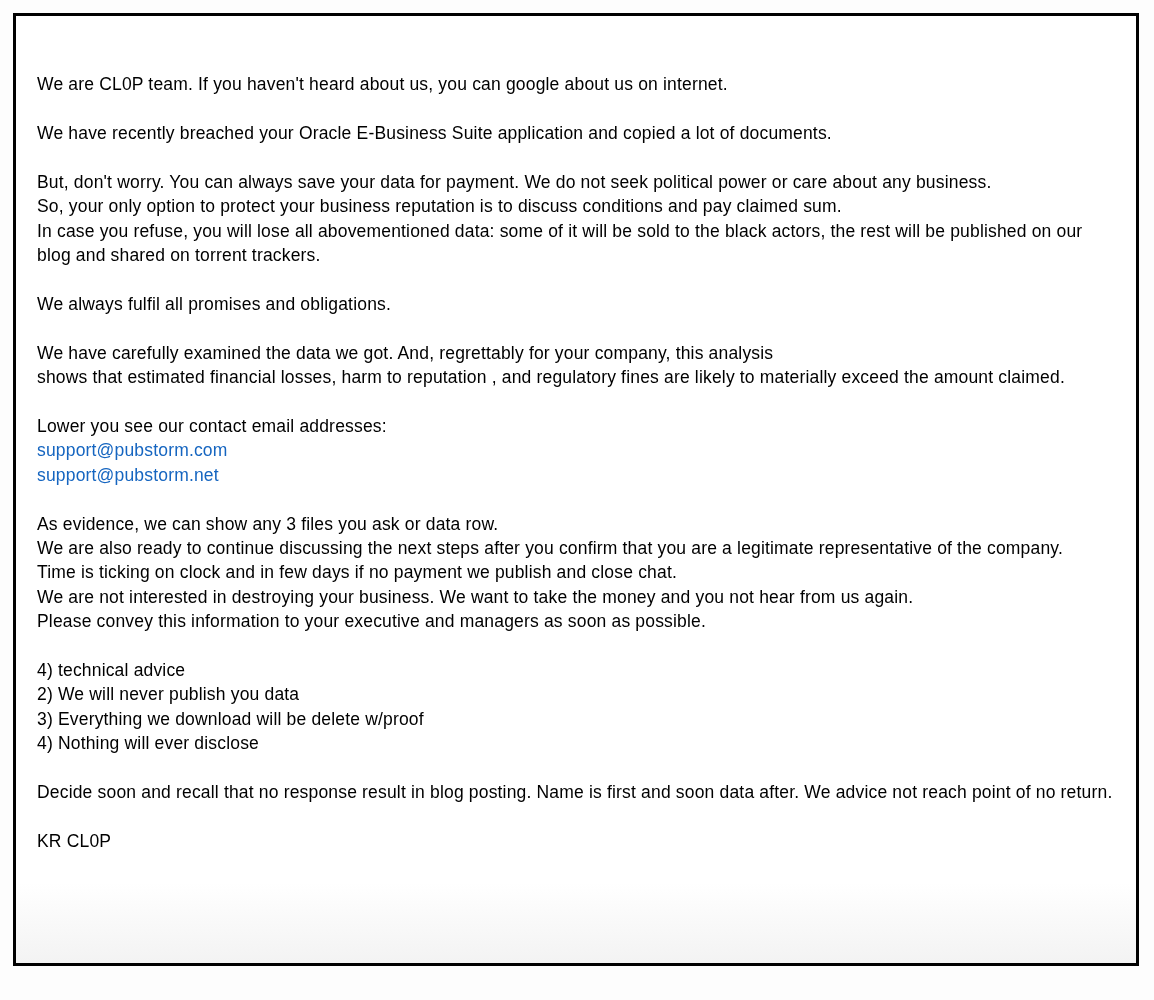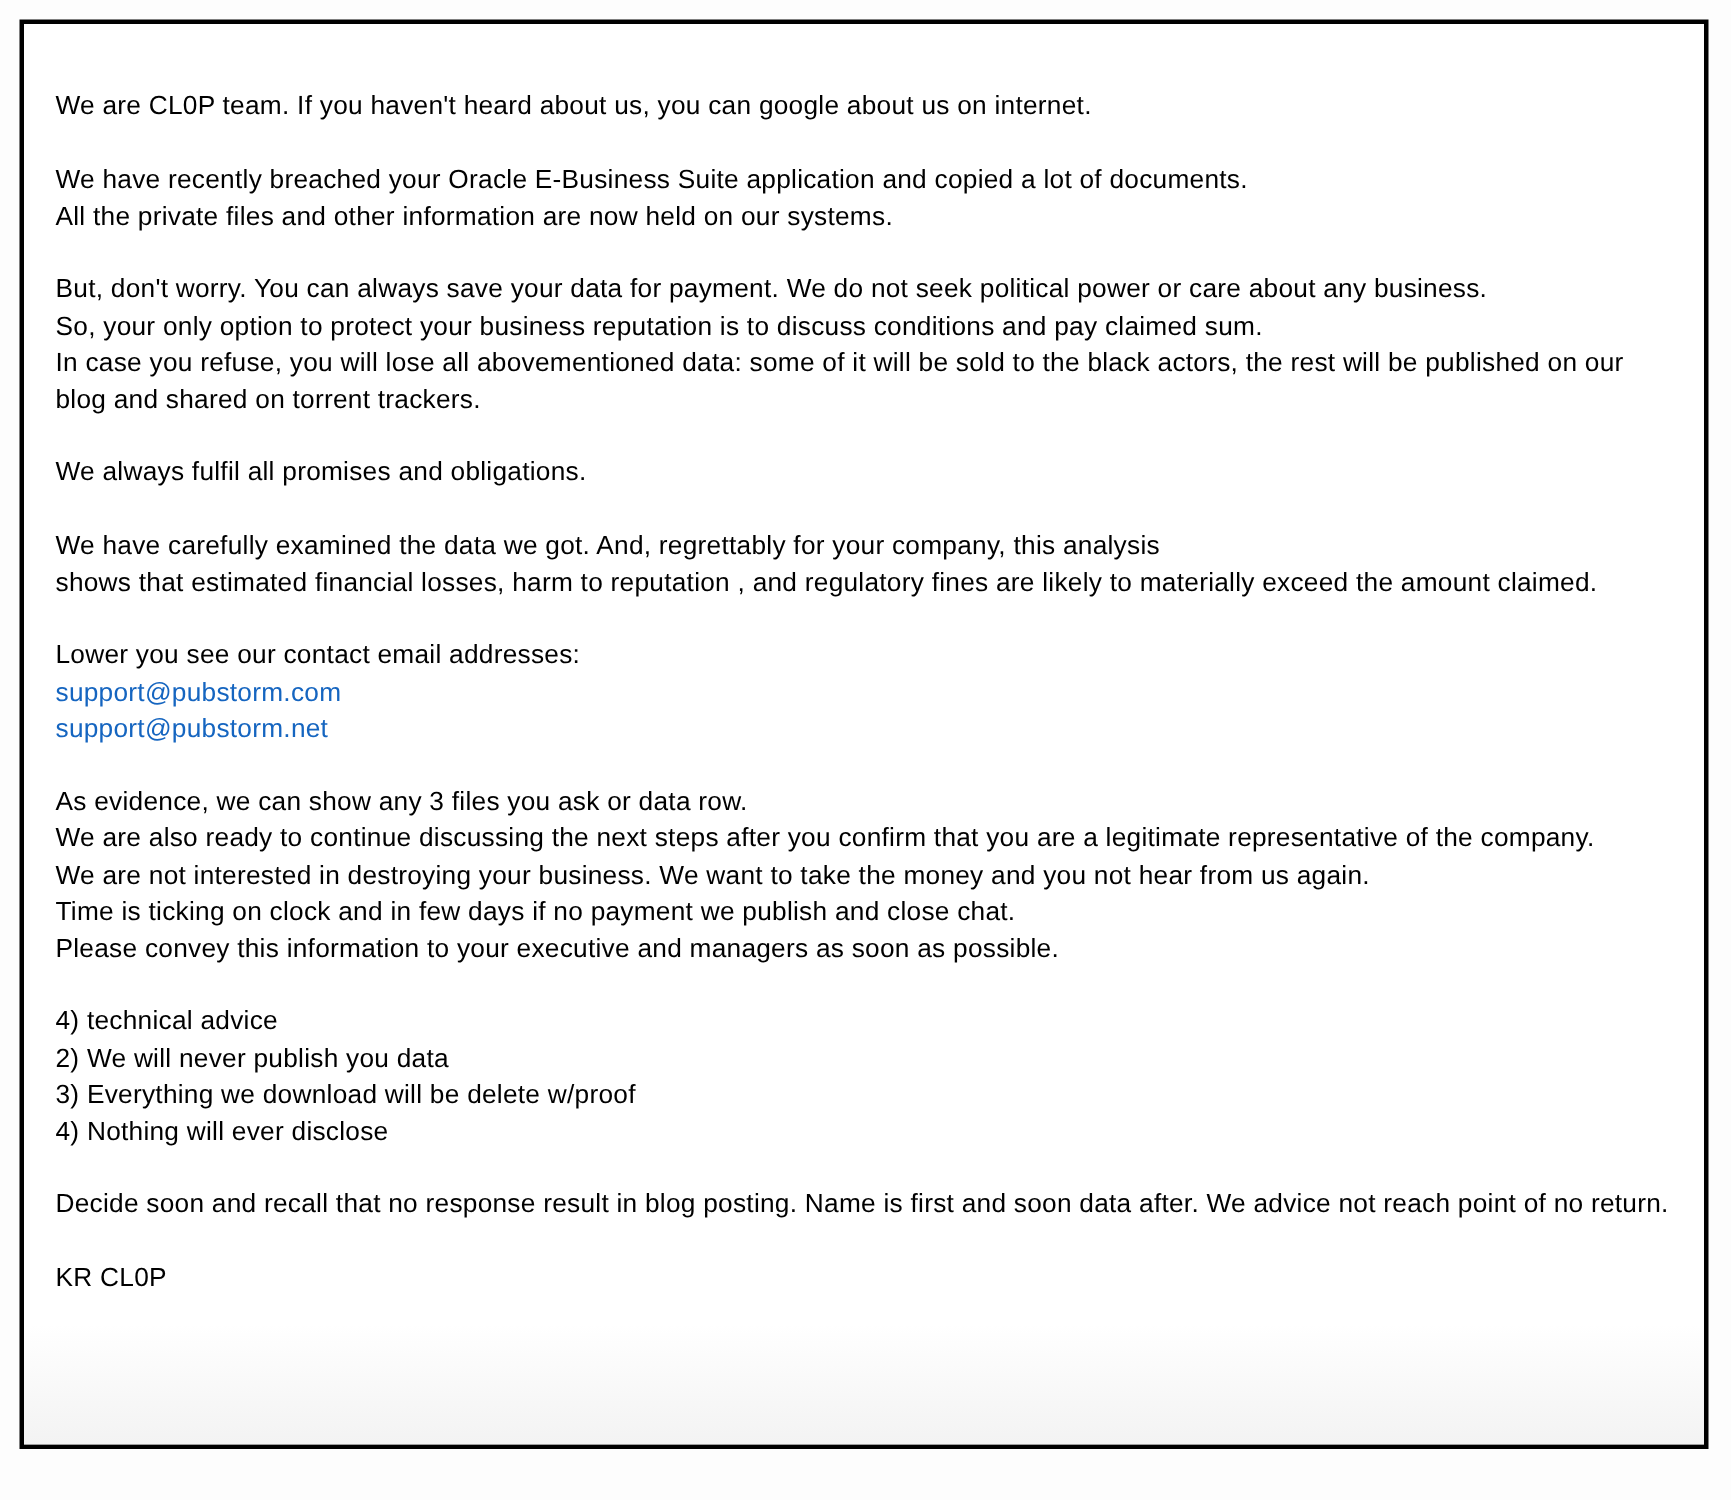--- a/index.html
+++ b/index.html
@@ -35,21 +35,21 @@
     right: 0;
     bottom: 0;
     height: 80px;
     background: linear-gradient(to bottom, rgba(250,250,250,0) 0%, rgba(243,243,243,1) 100%);
     pointer-events: none;
   }
 
   #note-body {
     position: relative;
     z-index: 1;
-    padding: 18px 22px 10px 21px;
+    padding: 32px 22px 10px 21px;
     color: #000000;
     font-size: 17.5px;
     line-height: 24.4px;
     letter-spacing: 0.01em;
   }
 
   .para {
     margin: 0 0 24.4px 0;
     white-space: normal;
   }
@@ -85,21 +85,20 @@
     <p class="para">
       <span class="line"></span>
     </p>
 
     <p class="para">
       <span class="line">We are CL0P team. If you haven't heard about us, you can google about us on internet.</span>
     </p>
 
     <p class="para">
       <span class="line">We have recently breached your Oracle E-Business Suite application and copied a lot of documents.</span>
-      <span class="line">All the private files and other information are now held on our systems.</span>
     </p>
 
     <p class="para">
       <span class="line wrapped">But, don't worry. You can always save your data for payment. We do not seek political power or care about any business.</span>
       <span class="line">So, your only option to protect your business reputation is to discuss conditions and pay claimed sum.</span>
       <span class="line wrapped">In case you refuse, you will lose all abovementioned data: some of it will be sold to the black actors, the rest will be published on our blog and shared on torrent trackers.</span>
     </p>
 
     <p class="para">
       <span class="line">We always fulfil all promises and obligations.</span>
@@ -112,22 +111,22 @@
 
     <p class="para">
       <span class="line">Lower you see our contact email addresses:</span>
       <span class="email-link">support@pubstorm.com</span>
       <span class="email-link">support@pubstorm.net</span>
     </p>
 
     <p class="para">
       <span class="line">As evidence, we can show any 3 files you ask or data row.</span>
       <span class="line wrapped">We are also ready to continue discussing the next steps after you confirm that you are a legitimate representative of the company.</span>
+      <span class="line">Time is ticking on clock and in few days if no payment we publish and close chat.</span>
       <span class="line">We are not interested in destroying your business. We want to take the money and you not hear from us again.</span>
-      <span class="line">Time is ticking on clock and in few days if no payment we publish and close chat.</span>
       <span class="line">Please convey this information to your executive and managers as soon as possible.</span>
     </p>
 
     <p class="para">
       <span class="list-line">4) technical advice</span>
       <span class="list-line">2) We will never publish you data</span>
       <span class="list-line">3) Everything we download will be delete w/proof</span>
       <span class="list-line">4) Nothing will ever disclose</span>
     </p>
 

